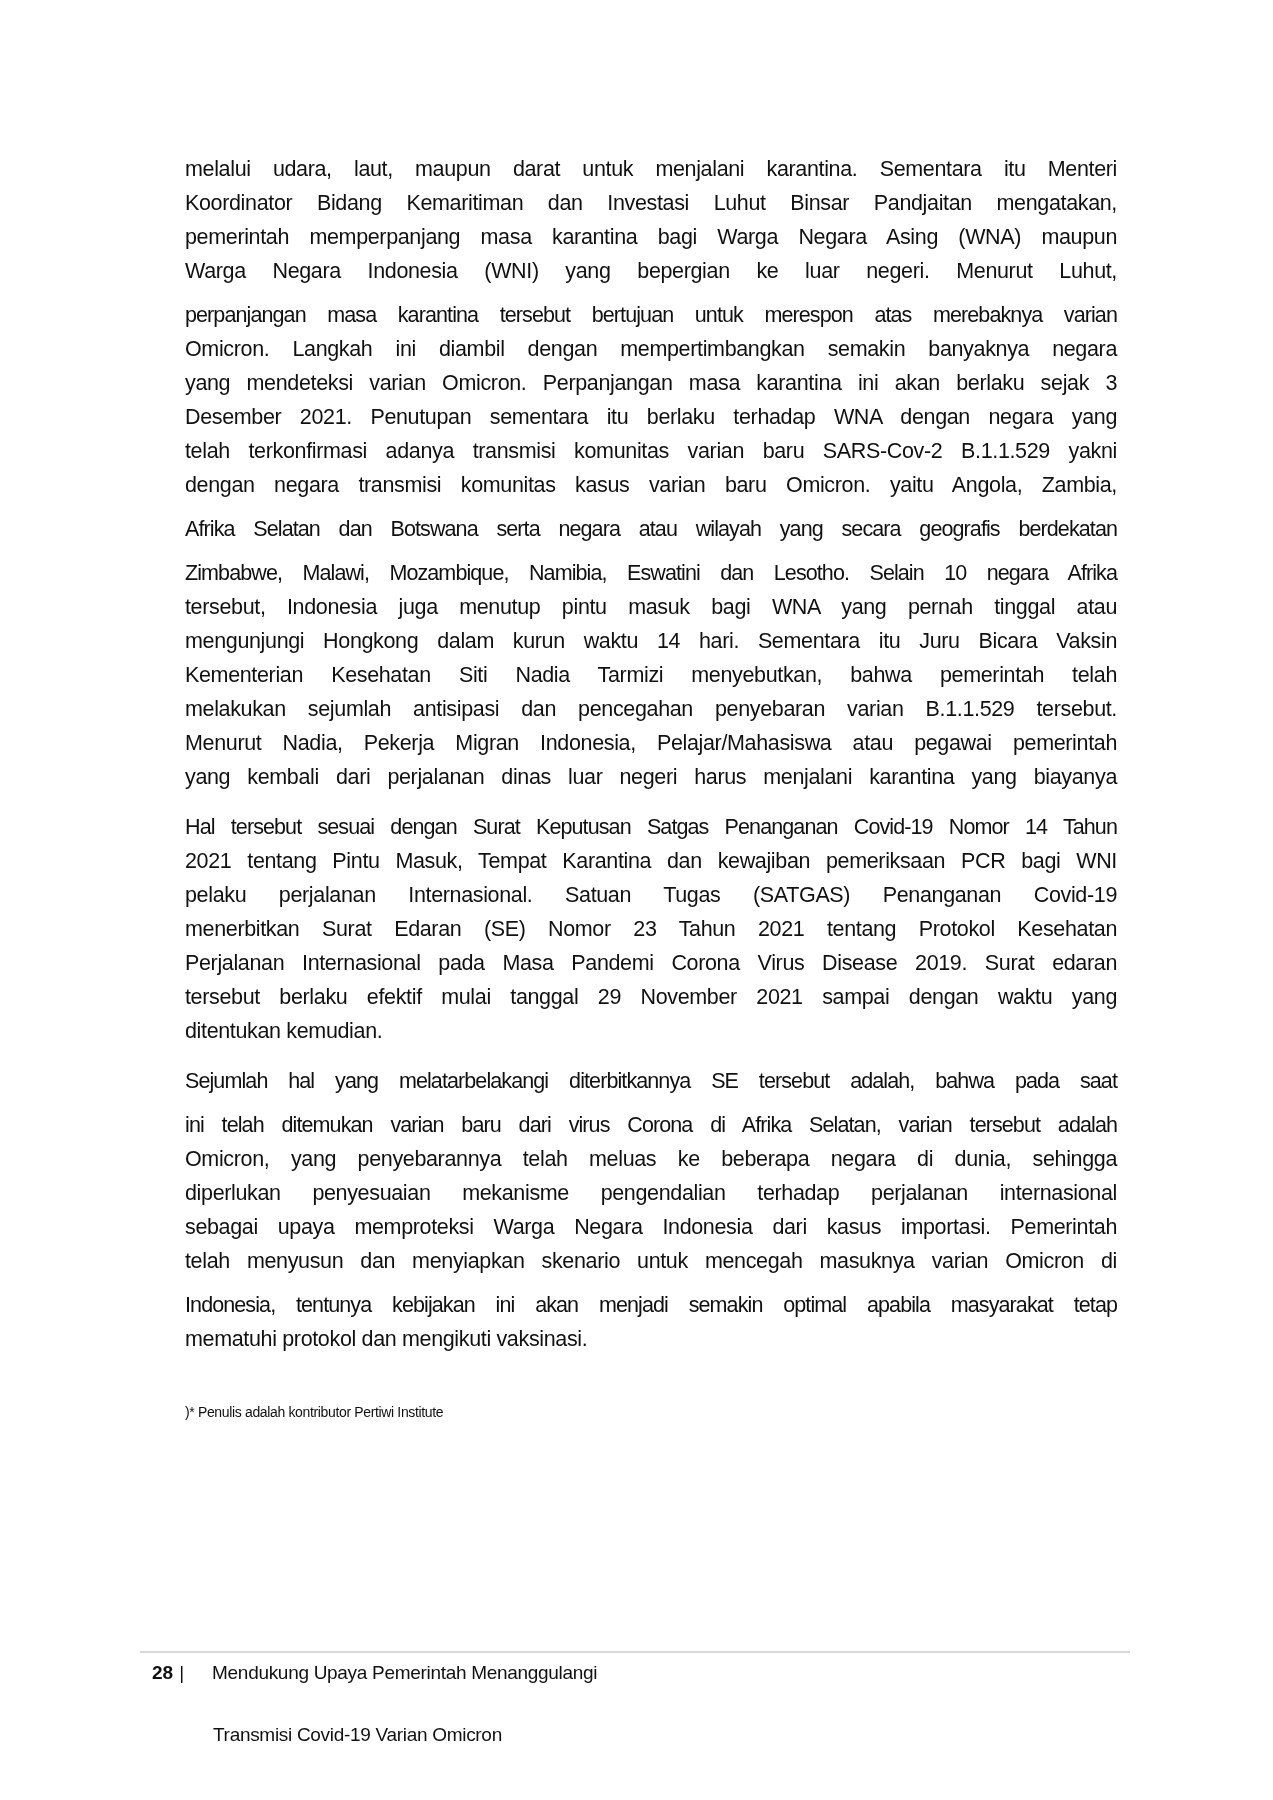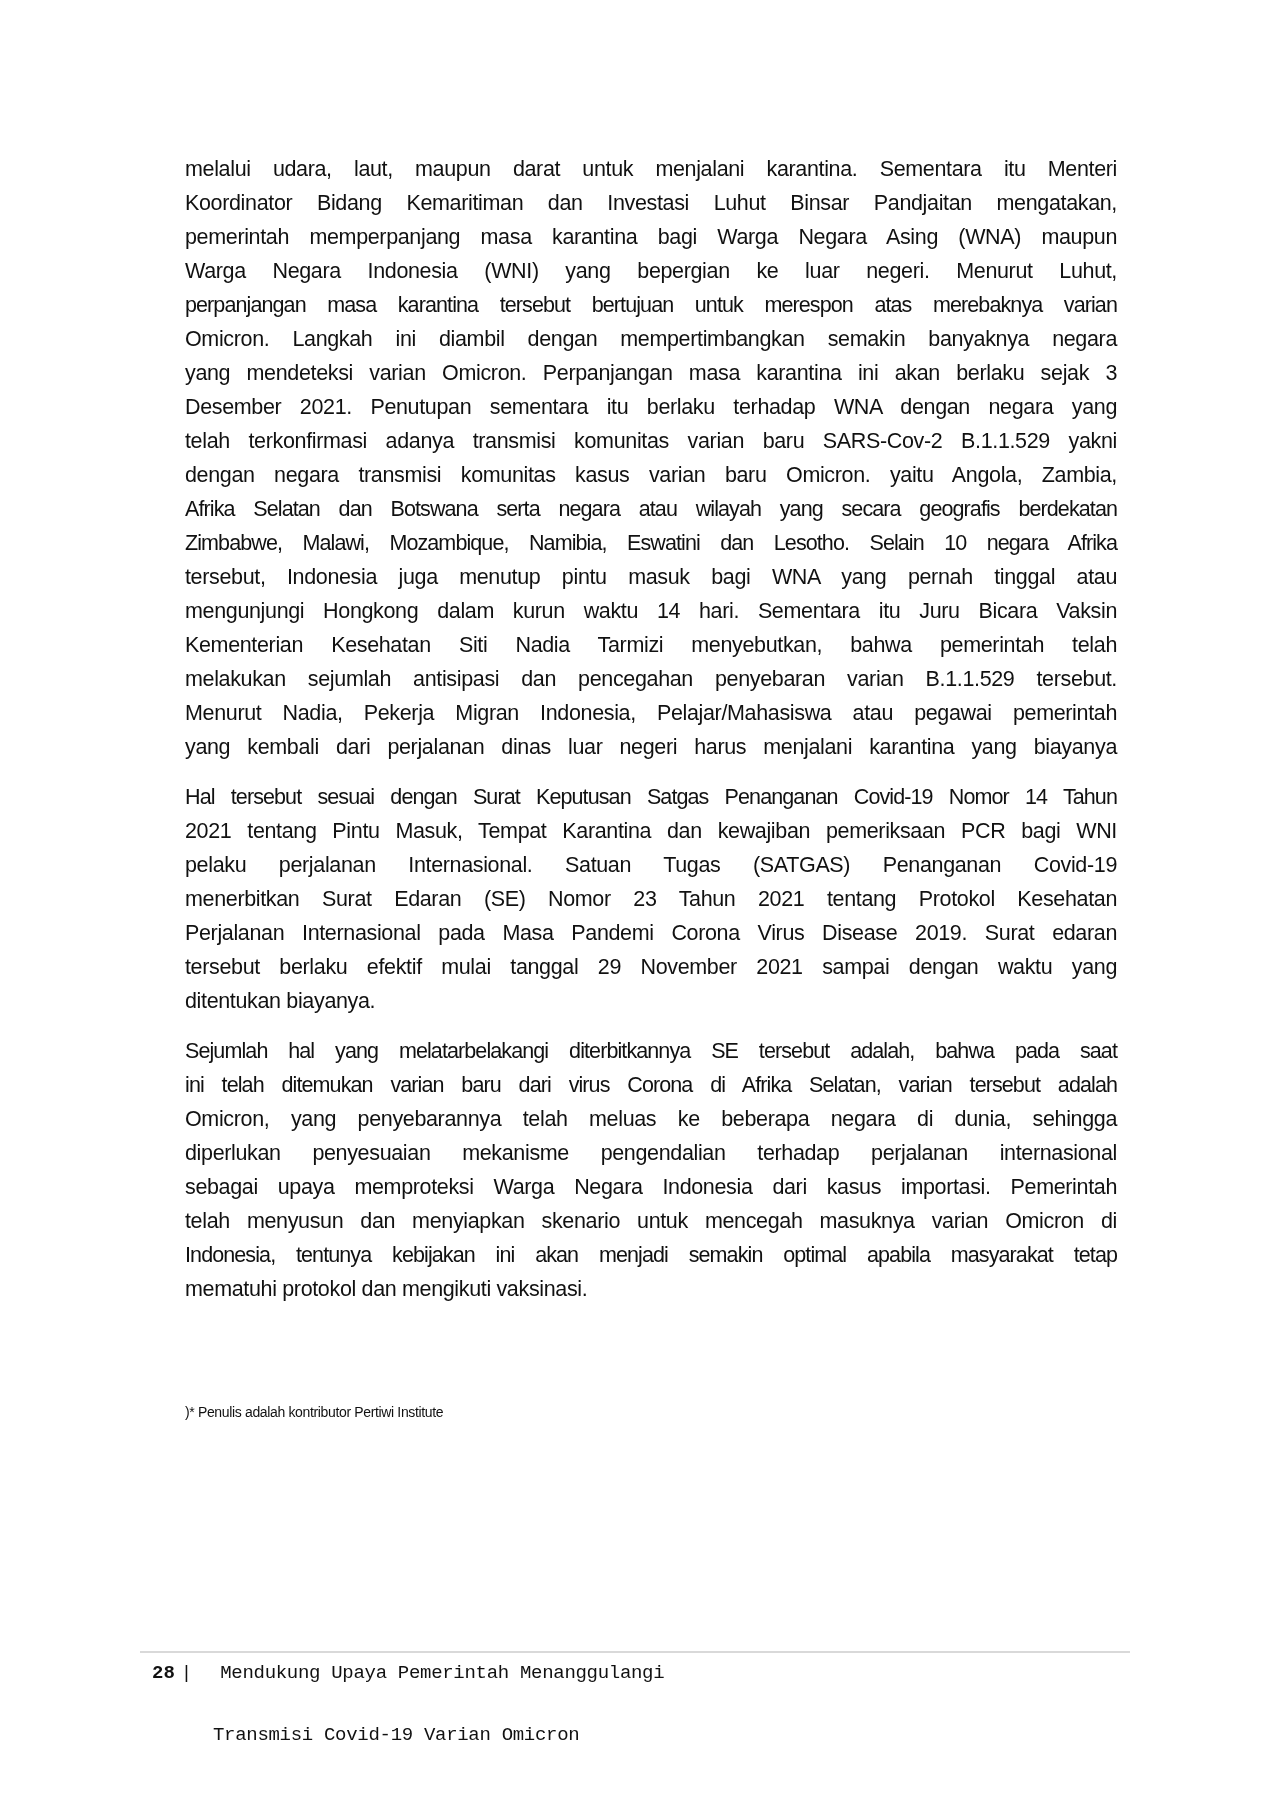--- a/index.html
+++ b/index.html
@@ -13,32 +13,32 @@
     position: absolute; left: 185px; top: 152px; width: 932px;
     font-size: 21.5px; line-height: 34px; font-family: "Liberation Sans", sans-serif;
   }
   .para { margin: 0 0 16px 0; }
   .line {
     display: block; text-align: justify; text-align-last: justify;
     white-space: nowrap; height: 34px;
     letter-spacing: -0.35px;
   }
   .line.last { text-align-last: left; }
-  .line.tight { letter-spacing: -0.9px; word-spacing: -1px; }
+  .line.tight { letter-spacing: -0.9px; word-spacing: -1px; margin-top: 10px; }
   .note {
     position: absolute; left: 185px; top: 1395px;
     font-size: 14px; line-height: 34px; letter-spacing: -0.35px;
     font-family: "Liberation Sans", sans-serif;
   }
   .footer-rule {
     position: absolute; left: 140px; top: 1651px; width: 990px; height: 2px; background: #d9d9d9;
   }
   .footer {
     position: absolute; left: 152px; top: 1658px;
-    font-family: Liberation Mono, monospace; font-size: 19px; color: #111;
+    font-family: Liberation Sans, sans-serif; font-size: 19px; color: #111;
   }
   .footer .row1 { height: 30px; line-height: 30px; white-space: nowrap; }
   .footer .pagenum { font-weight: bold; }
   .footer .sep { margin-left: 6px; margin-right: 28px; }
   .footer .row2 { padding-left: 61px; height: 30px; line-height: 30px; white-space: nowrap; letter-spacing: -0.3px; margin-top: 32px; }
   .footer .title1 { letter-spacing: -0.3px; }
 </style>
 </head>
 <body>
 
@@ -64,21 +64,21 @@
         <span class="line">Menurut Nadia, Pekerja Migran Indonesia, Pelajar/Mahasiswa atau pegawai pemerintah</span>
         <span class="line">yang kembali dari perjalanan dinas luar negeri harus menjalani karantina yang biayanya</span>
       </div>
       <div class="para">
         <span class="line tight">Hal tersebut sesuai dengan Surat Keputusan Satgas Penanganan Covid-19 Nomor 14 Tahun</span>
         <span class="line">2021 tentang Pintu Masuk, Tempat Karantina dan kewajiban pemeriksaan PCR bagi WNI</span>
         <span class="line">pelaku perjalanan Internasional. Satuan Tugas (SATGAS) Penanganan Covid-19</span>
         <span class="line">menerbitkan Surat Edaran (SE) Nomor 23 Tahun 2021 tentang Protokol Kesehatan</span>
         <span class="line">Perjalanan Internasional pada Masa Pandemi Corona Virus Disease 2019. Surat edaran</span>
         <span class="line">tersebut berlaku efektif mulai tanggal 29 November 2021 sampai dengan waktu yang</span>
-        <span class="line last">ditentukan biayanya.</span>
+        <span class="line last">ditentukan kemudian.</span>
       </div>
       <div class="para">
         <span class="line tight">Sejumlah hal yang melatarbelakangi diterbitkannya SE tersebut adalah, bahwa pada saat</span>
         <span class="line tight">ini telah ditemukan varian baru dari virus Corona di Afrika Selatan, varian tersebut adalah</span>
         <span class="line">Omicron, yang penyebarannya telah meluas ke beberapa negara di dunia, sehingga</span>
         <span class="line">diperlukan penyesuaian mekanisme pengendalian terhadap perjalanan internasional</span>
         <span class="line">sebagai upaya memproteksi Warga Negara Indonesia dari kasus importasi. Pemerintah</span>
         <span class="line">telah menyusun dan menyiapkan skenario untuk mencegah masuknya varian Omicron di</span>
         <span class="line tight">Indonesia, tentunya kebijakan ini akan menjadi semakin optimal apabila masyarakat tetap</span>
         <span class="line last">mematuhi protokol dan mengikuti vaksinasi.</span>

